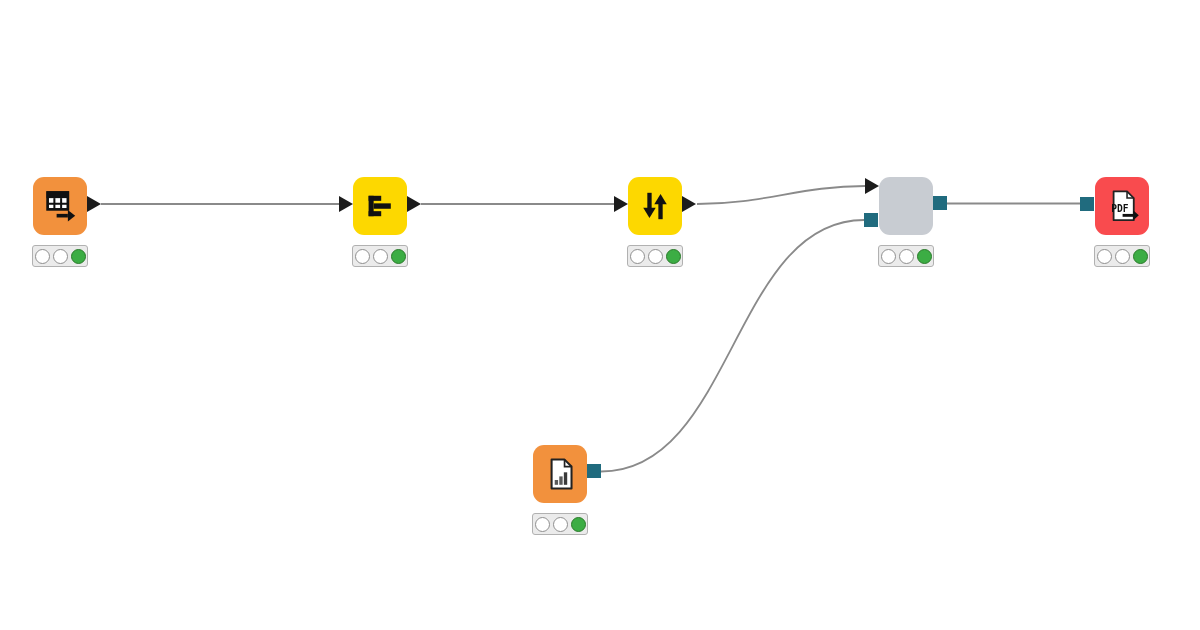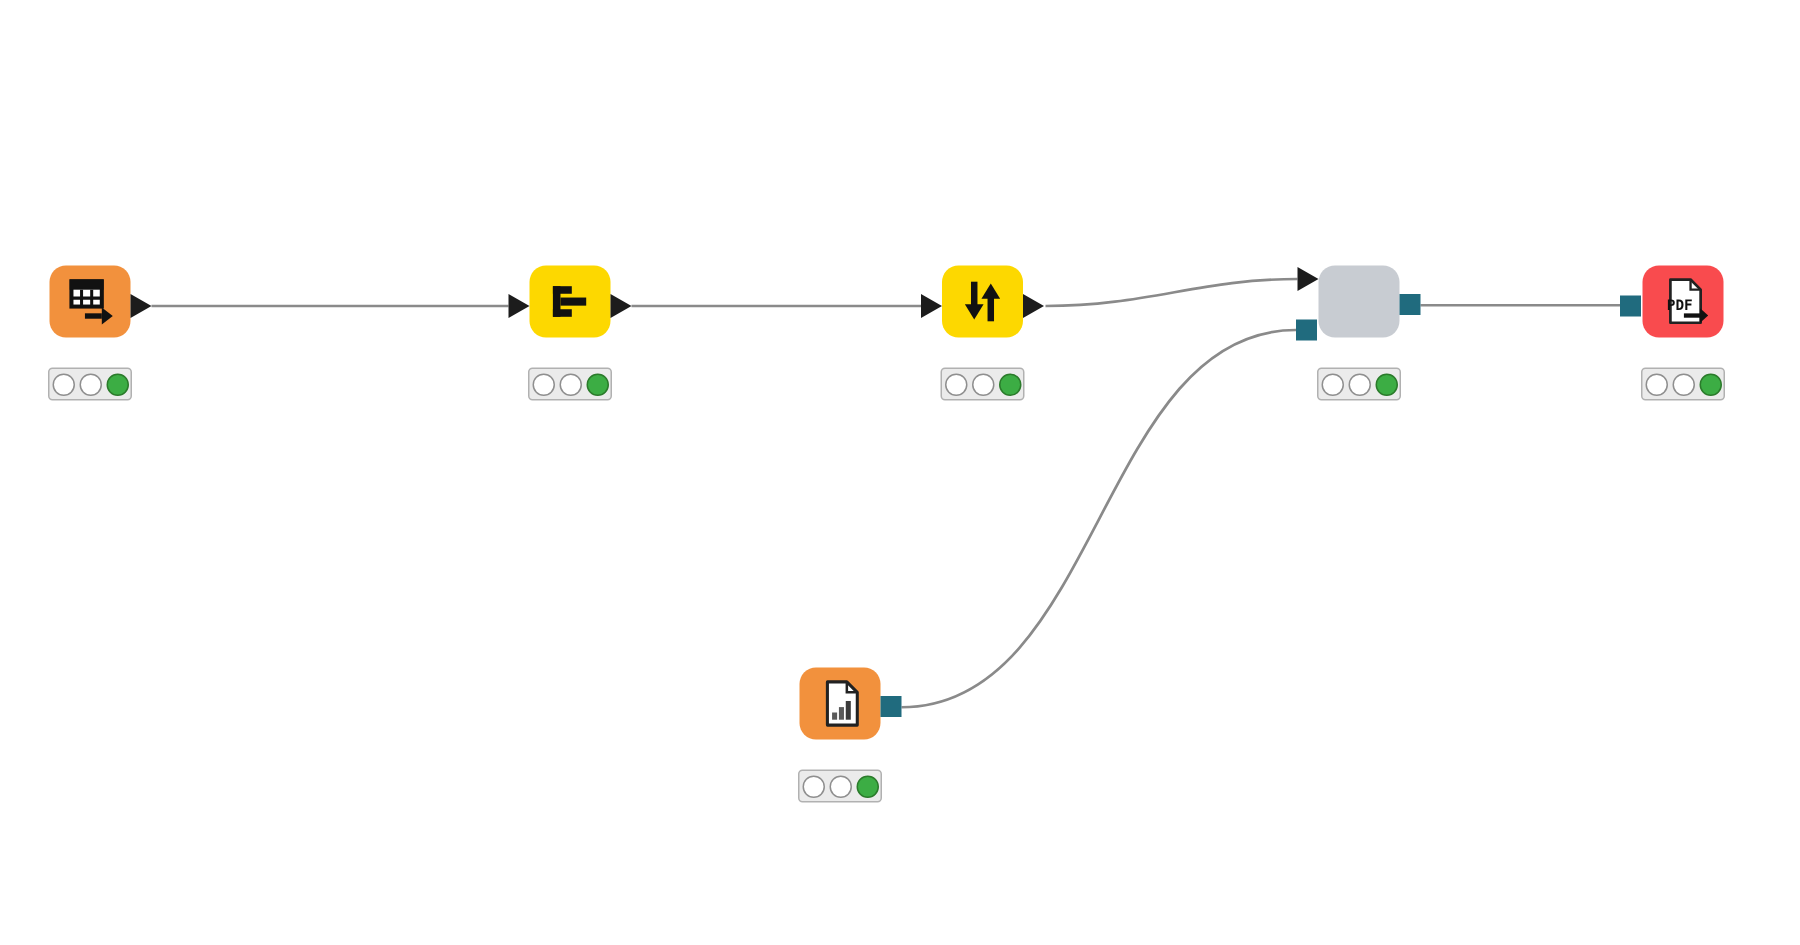--- a/index.html
+++ b/index.html
@@ -1,21 +1,21 @@
 <!DOCTYPE html>
 <html><head>
 <meta charset="utf-8">
 <style>
   * { margin: 0; padding: 0; box-sizing: border-box; }
   html, body { width: 1200px; height: 630px; font-family: "Liberation Sans", sans-serif; }
   .canvas { position: relative; width: 1200px; height: 630px; overflow: hidden; background: #fff; }
   .edges-layer { position: absolute; left: 0; top: 0; width: 1200px; height: 630px; }
   .edges-layer path { fill: none; stroke-width: 1.8px; }
 
-  .node { position: absolute; width: 54px; height: 48px; }
+  .node { position: absolute; width: 54px; height: 58px; }
   .node-body {
     position: absolute; inset: 0; border-radius: 11px;
     display: flex; align-items: center; justify-content: center;
   }
   .node-icon { width: 36px; height: 36px; }
 
   .port { position: absolute; }
   .port-tri {
     width: 0; height: 0;
     border-top: 8px solid transparent;

